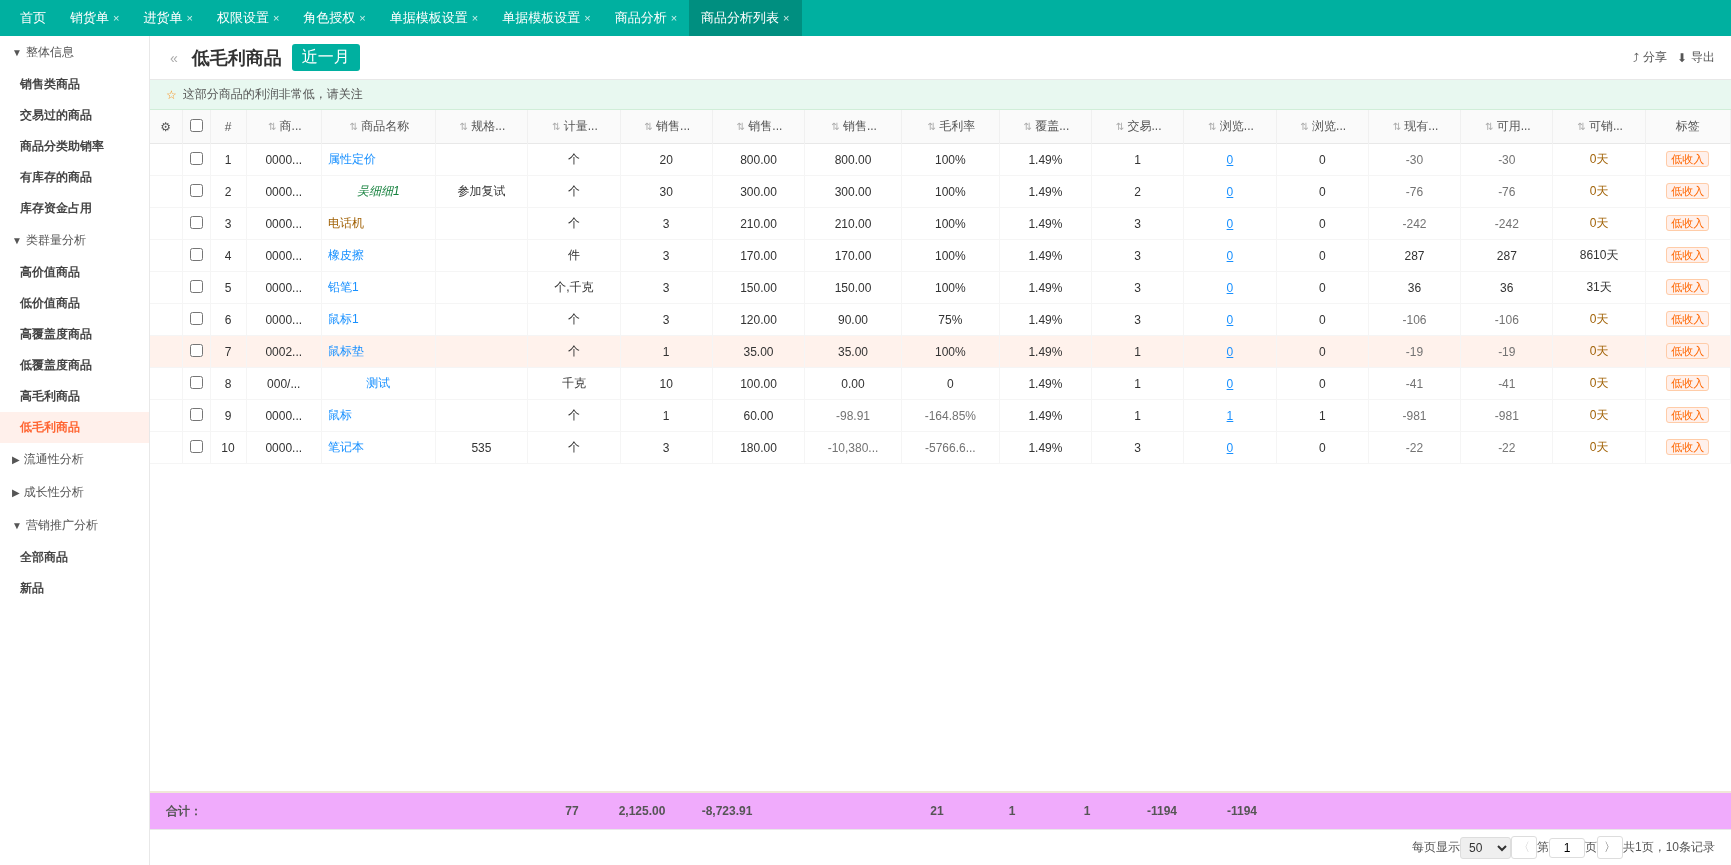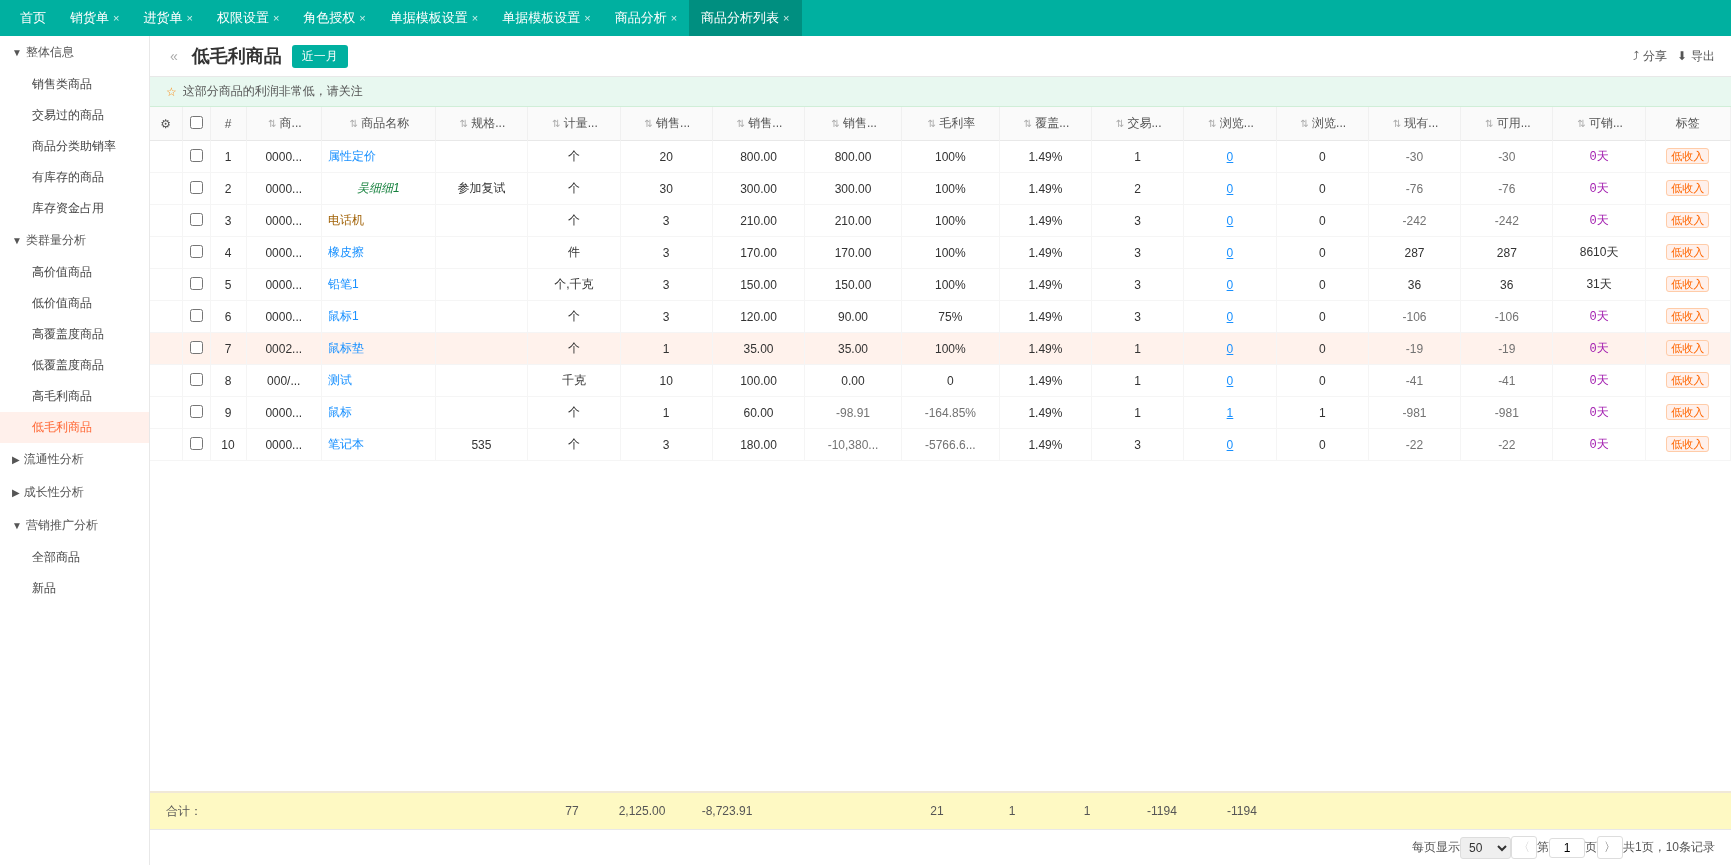--- a/index.html
+++ b/index.html
@@ -44,25 +44,26 @@
     .sidebar-group-title {
       padding: 8px 12px;
       font-size: 12px;
       color: #555;
       display: flex;
       align-items: center;
       cursor: pointer;
     }
     .sidebar-group-title .arrow { margin-right: 4px; font-size: 10px; }
     .sidebar-item {
-      padding: 7px 12px 7px 32px;
+      padding: 7px 12px 7px 20px;
       font-size: 12px;
       color: #444;
       cursor: pointer;
       white-space: nowrap;
+      font-weight: bold;
     }
     .sidebar-item.active { background: #fff0eb; color: #ff6633; }
 
     
     .content-area {
       flex: 1;
       display: flex;
       flex-direction: column;
       overflow: hidden;
       background: #f5f5f5;
@@ -81,21 +82,21 @@
       font-size: 18px;
       font-weight: bold;
       color: #333;
     }
     .period-btn {
       background: #00b0a0;
       color: #fff;
       border: none;
       border-radius: 3px;
       padding: 3px 10px;
-      font-size: 12px;
+      font-size: 16px;
       cursor: pointer;
     }
     .search-box {
       display: flex;
       align-items: center;
       border: 1px solid #ddd;
       border-radius: 3px;
       padding: 2px 8px;
       flex: 1;
       max-width: 300px;
@@ -169,40 +170,40 @@
     }
     tbody tr.highlighted { background: #fff2ec; }
     tbody td {
       padding: 7px 6px;
       text-align: center;
       color: #333;
       border-right: 1px solid #f5f5f5;
       white-space: nowrap;
     }
     .text-red { color: #737373; }
-    .text-orange { color: #a21caf; font-family: Liberation Mono, monospace; }
+    .text-orange { color: #a16207; }
 
     .tag-low-income {
       background: #fff0eb;
       color: #ff6600;
       border: 1px solid #ffcca8;
       border-radius: 3px;
       padding: 1px 4px;
       font-size: 11px;
     }
 
     
     .footer-total {
-      background: #fef9c3;
+      background: #f0abfc;
       border-top: 2px solid #f0e8d8;
       padding: 8px 16px;
       display: flex;
       align-items: center;
       font-size: 12px;
-      font-weight: normal;
+      font-weight: bold;
       color: #555;
       min-height: 38px;
     }
     .total-label { margin-right: 20px; }
 
     
     .pagination-bar {
       background: #fff;
       border-top: 1px solid #e8e8e8;
       padding: 6px 16px;
@@ -531,21 +532,21 @@
       <td class="text-red">-19</td>
       <td class="text-red">-19</td>
       <td class="text-orange">0天</td>
       <td><span class="tag-low-income">低收入</span></td>
     </tr>
             <tr>
       <td></td>
       <td><input type="checkbox" style=""></td>
       <td>8</td>
       <td>000/...</td>
-      <td style="text-align:left; color:#1890ff; cursor:pointer;">测试</td>
+      <td style="text-align:center; color:#1890ff; cursor:pointer;">测试</td>
       <td></td>
       <td>千克</td>
       <td>10</td>
       <td>100.00</td>
       <td class="">0.00</td>
       <td class="">0</td>
       <td>1.49%</td>
       <td>1</td>
       <td><span style="text-decoration:underline; color:#1890ff; cursor:pointer;">0</span></td>
       <td>0</td>

